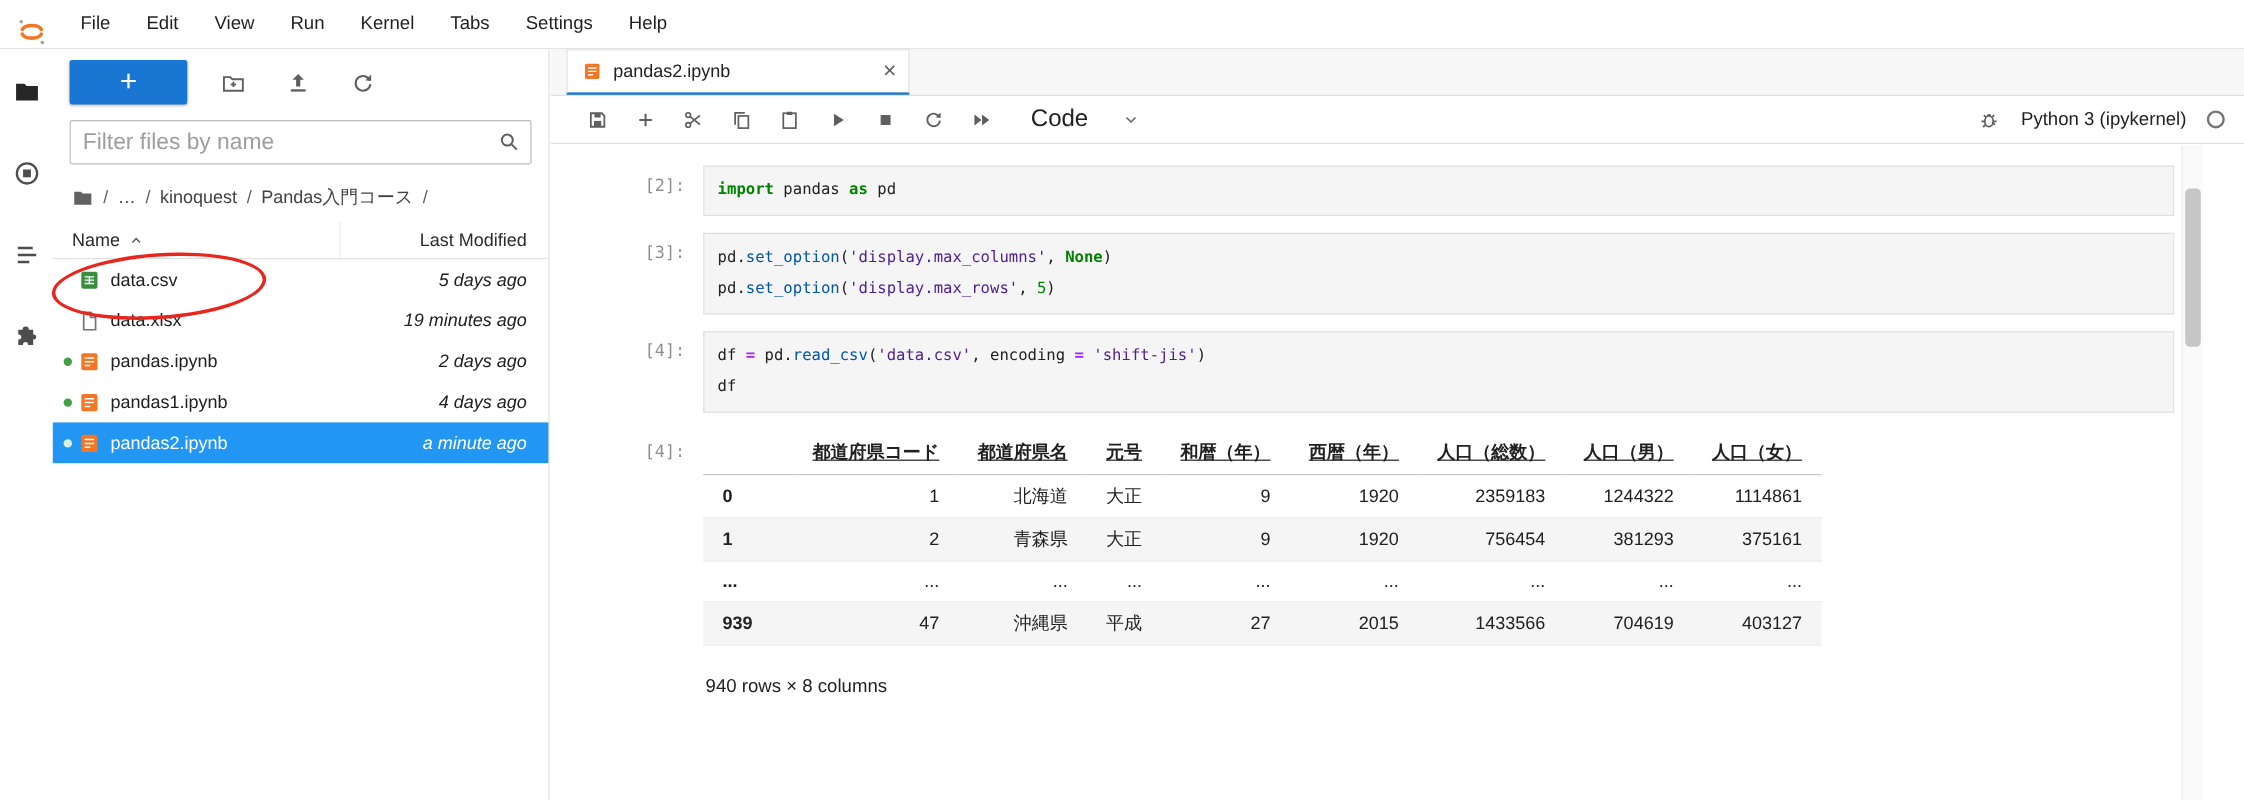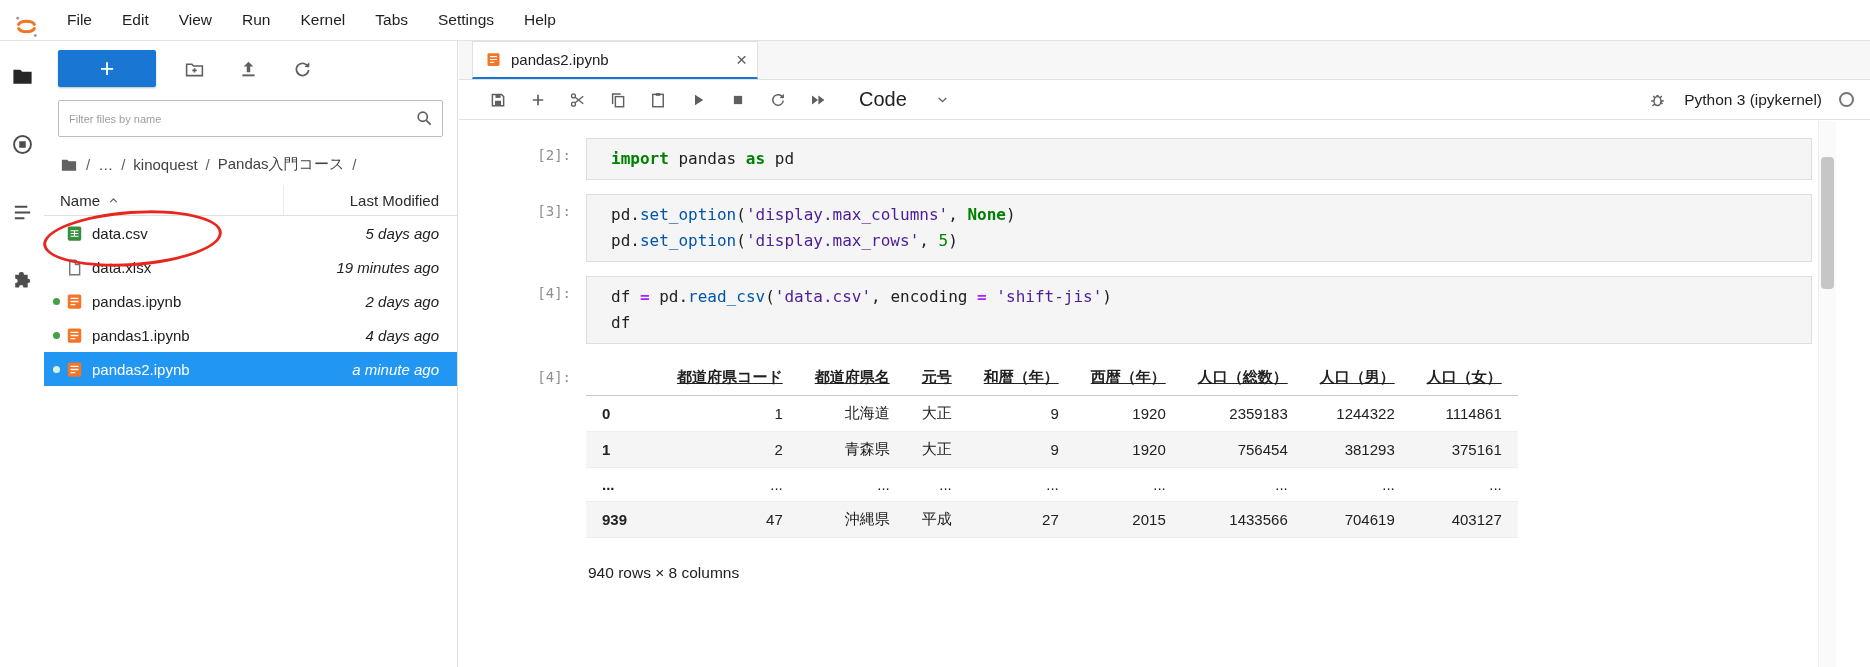--- a/index.html
+++ b/index.html
@@ -32,21 +32,21 @@
   .fb-toolbar { position:relative; height:56px; }
   .new-btn { position:absolute; left:14px; top:9px; width:98px; height:37px; background:#1976d2; color:#fff;
              border:none; border-radius:2px; font-size:25px; line-height:1; cursor:pointer; font-family:inherit;
              box-shadow:0 1px 2px rgba(0,0,0,.25); }
   .fb-actions { position:absolute; left:130px; top:0; height:56px; display:flex; align-items:center; gap:33px;
                 padding-left:10px; color:#5f5f5f; }
   .fb-action { cursor:pointer; }
   .fb-action svg { width:21px; height:21px; }
   .filter-wrap { position:relative; margin:3px 14px 0 14px; }
   .filter { width:100%; height:37px; border:1px solid #bdbdbd; border-radius:2px; padding:0 36px 0 10px;
-            font-size:11px; font-family:inherit; color:#212121; outline:none; background:#fff; }
+            font-size:19px; font-family:inherit; color:#212121; outline:none; background:#fff; }
   .filter::placeholder { color:#9e9e9e; }
   .filter-icon { position:absolute; right:9px; top:8px; color:#5f5f5f; }
   .filter-icon svg { width:20px; height:20px; }
 
   .breadcrumb { display:flex; align-items:center; gap:8px; padding-left:16px; margin-top:15px; height:25px;
                 font-size:15px; color:#424242; }
   .crumb-icon { color:#616161; cursor:pointer; }
   .crumb-icon svg { width:18px; height:18px; }
   .crumb-sep { color:#616161; }
   .crumb-link { cursor:pointer; }
@@ -94,22 +94,22 @@
   .bug { color:#5f5f5f; cursor:pointer; }
   .bug svg { width:19px; height:19px; }
   .kernel-name { font-size:15.5px; color:#212121; cursor:pointer; }
   .kernel-status { width:15px; height:15px; border:2px solid #757575; border-radius:50%; }
 
   .nb-content { position:absolute; top:80px; left:0; width:1353px; bottom:0; background:#fff; overflow:hidden; }
   .cell { display:flex; margin-top:14px; }
   #cells .cell:first-child { margin-top:17px; }
   .prompt { width:112px; flex:none; text-align:right; font-family:"DejaVu Sans Mono",monospace;
             font-size:14px; color:#8f8f8f; padding-top:9px; }
-  .editor { flex:1; margin-left:15px; background:#f5f5f5; border:1px solid #dedede; padding:7px 24px;
-            font-family:"DejaVu Sans Mono",monospace; font-size:16px; line-height:26px; color:#212121; }
+  .editor { flex:1; margin-left:15px; background:#f5f5f5; border:1px solid #dedede; padding:7px 11px;
+            font-family:"DejaVu Sans Mono",monospace; font-size:13px; line-height:26px; color:#212121; }
   .cm-line { white-space:pre; }
   .tok-kw  { color:#008000; font-weight:bold; }
   .tok-str { color:#4c1d95; }
   .tok-cm  { color:#408080; font-style:italic; }
   .tok-num { color:#080; }
   .tok-op  { color:#aa22ff; font-weight:bold; }
   .tok-prop{ color:#0055aa; }
 
   .output-row { display:flex; margin-top:16px; }
   .output-body { margin-left:15px; }

